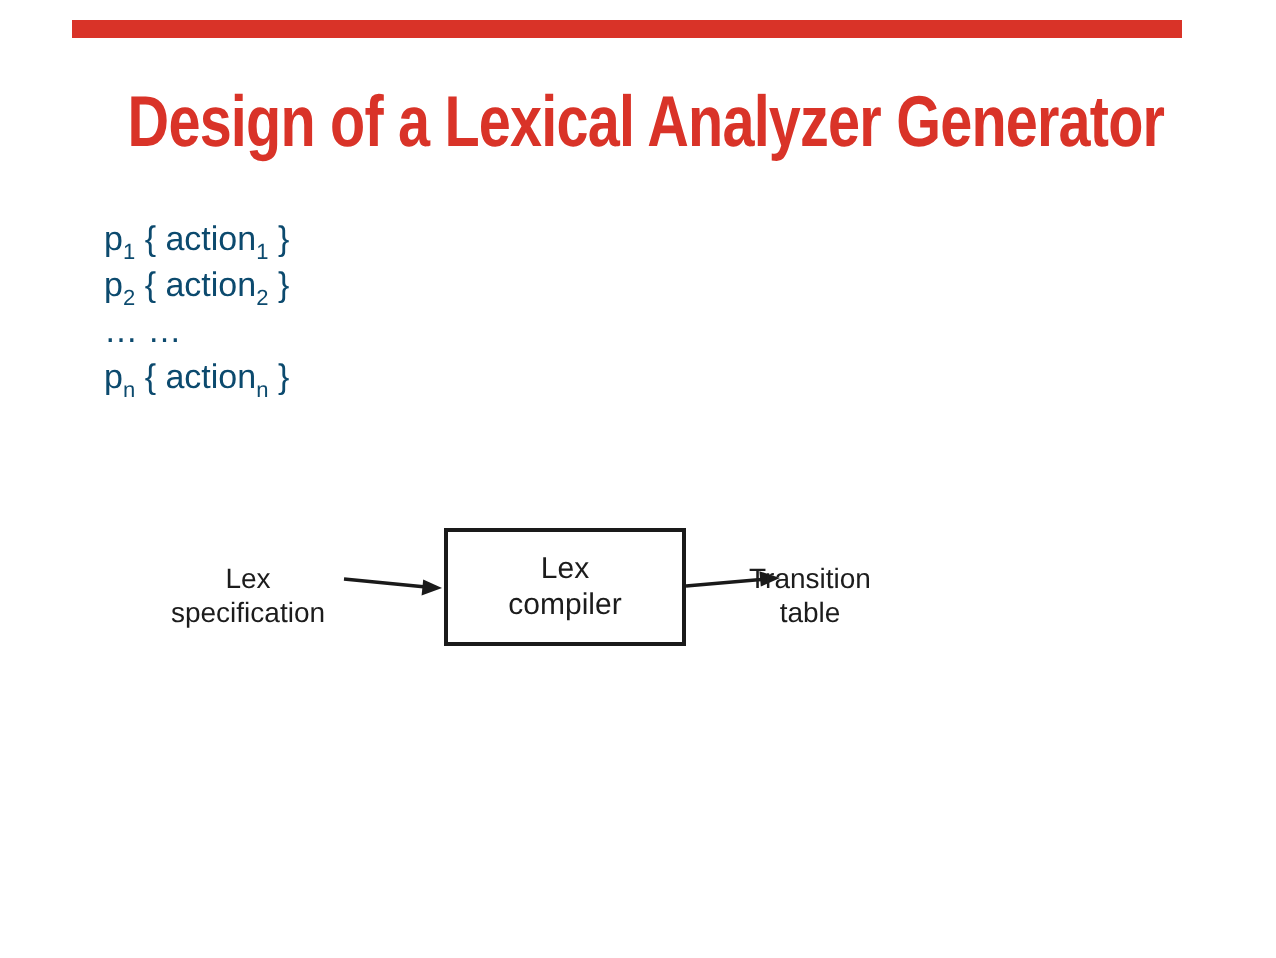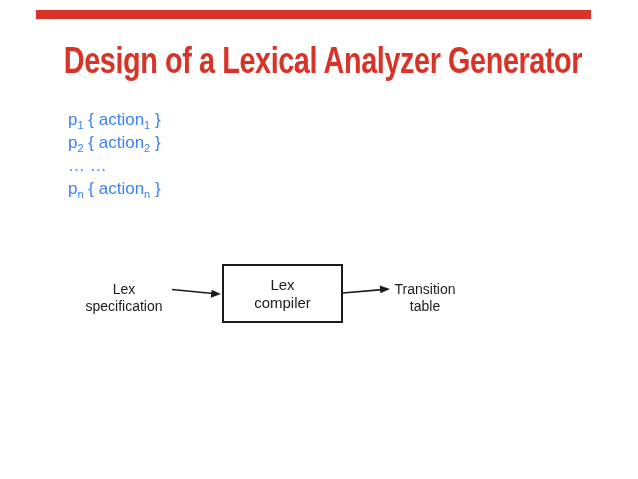--- a/index.html
+++ b/index.html
@@ -24,40 +24,40 @@
     text-align:center;
     font-size:36px;
     font-weight:bold;
     letter-spacing:-0.5px;
     transform:scaleX(0.80);
     transform-origin:50% 50%;
     white-space:nowrap;
   }
   .pattern-list{
     position:absolute;
-    left:68px;top:108px;
+    left:52px;top:108px;
     font-size:17px;
     line-height:23px;
-    color:#3b82f6;
+    color:#0c4a6e;
   }
   .pattern-line{white-space:pre;}
   .pattern-line sub{
     font-size:11px;
     line-height:0;
   }
   .diagram-label{
     position:absolute;
     text-align:center;
     font-size:14px;
     line-height:17px;
     color:#1c1c1c;
     white-space:pre-line;
   }
   .label-source{left:44px;top:281px;width:160px;}
-  .label-output{left:365px;top:281px;width:120px;}
+  .label-output{left:345px;top:281px;width:120px;}
   .compiler-box{
     position:absolute;
     left:222px;top:264px;
     width:121px;height:59px;
     box-sizing:border-box;
     border:2px solid #1a1a1a;
     background:#ffffff;
     display:flex;
     align-items:center;
     justify-content:center;

